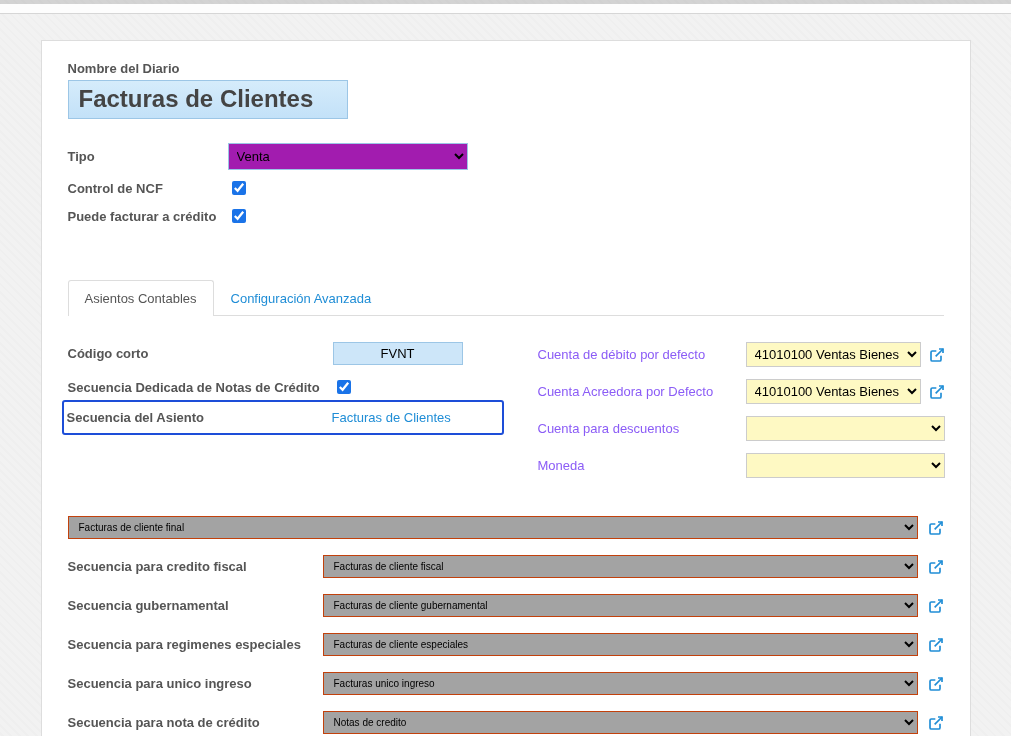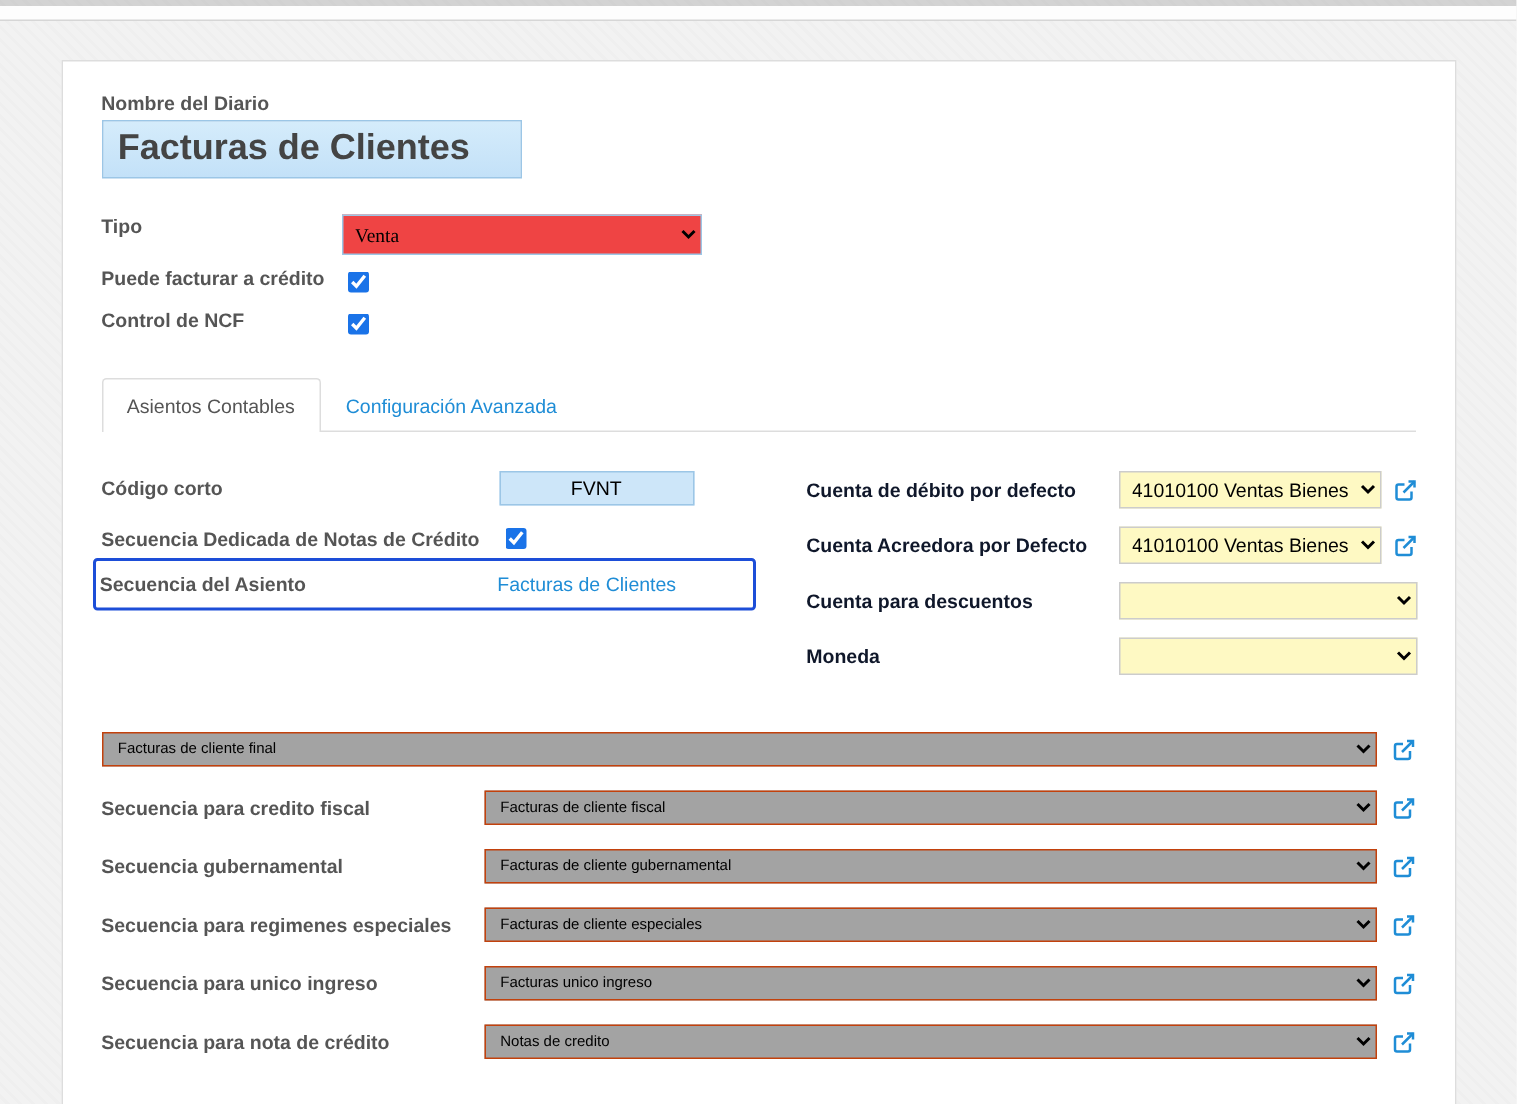--- a/index.html
+++ b/index.html
@@ -32,42 +32,42 @@
     background: linear-gradient(#d5ecfb,#c3e1f8);
     border:1px solid #9cc6e6;
     padding: 4px 10px 5px 10px;
     font-size: 24px;
     font-weight:700;
     color:#444;
     margin-top:4px;
     min-width:280px;
   }
 
-  .form-row { display:flex; padding:4px 0; }
+  .form-row { display:flex; align-items:center; padding:4px 0; }
   .form-row .lbl { width:160px; font-weight:600; font-size:13px; color:#555; }
 
   select.tipo {
-    background:#ef4444;
+    background:#a21caf;
     border:1px solid #9cc6e6;
     padding:4px 4px;
     font-size:13px;
     min-width:240px;
-    font-family:Liberation Serif, serif;
   }
   input[type=checkbox]{ accent-color:#1a73e8; width:14px; height:14px; }
 
   .tabs { margin-top:22px; border-bottom:1px solid #ddd; display:flex; }
   .tab {
     padding:10px 16px;
     font-size:13px;
     color:#1f8dd6;
     cursor:pointer;
     border:1px solid transparent;
     border-bottom:none;
     margin-bottom:-1px;
+    margin-top:28px;
   }
   .tab.active { color:#555; background:#fff; border-color:#ddd; border-radius:3px 3px 0 0; }
 
   .section-top { display:flex; margin-top:20px; gap:40px; }
   .col { flex:1; }
   .col-left { flex:0 0 430px; }
 
   .tbl-row { display:flex; align-items:center; padding:6px 0; }
   .tbl-row .lbl2 { flex:0 0 265px; font-weight:600; font-size:13px; color:#555; }
   .tbl-row .val { flex:1; }
@@ -76,21 +76,21 @@
     background:#cde6f9;
     border:1px solid #9cc6e6;
     padding:3px 6px;
     font-size:13px;
     width:130px;
     text-align:center;
   }
   .link-val { color:#1f8dd6; cursor:pointer; }
 
   .right-row { display:flex; align-items:center; padding:6px 0; gap:8px; }
-  .right-row .lbl3 { flex:0 0 200px; font-weight:700; font-size:13px; color:#0f172a; }
+  .right-row .lbl3 { flex:0 0 200px; font-weight:400; font-size:13px; color:#8b5cf6; }
   .right-row select { flex:1; border:1px solid #ccc; background:#fef9c3; padding:3px 4px; font-size:13px; }
 
   .ext-link-icon { color:#1f8dd6; cursor:pointer; display:inline-flex; }
   .ext-link-icon svg { width:16px; height:16px; }
 
   .highlight-box {
     border:2px solid #1d4ed8;
     border-radius:3px;
     margin:-3px -6px;
     padding:0 3px;
@@ -115,25 +115,25 @@
 
     <div style="height:20px"></div>
 
     <div class="form-row">
       <div class="lbl">Tipo</div>
       <select class="tipo">
         <option>Venta</option>
       </select>
     </div>
     <div class="form-row">
+      <div class="lbl">Control de NCF</div>
+      <input type="checkbox" checked="" style="">
+    </div>
+    <div class="form-row">
       <div class="lbl">Puede facturar a crédito</div>
-      <input type="checkbox" checked="" style="">
-    </div>
-    <div class="form-row">
-      <div class="lbl">Control de NCF</div>
       <input type="checkbox" checked="" style="">
     </div>
 
     <div class="tabs">
       <div class="tab active">Asientos Contables</div>
       <div class="tab">Configuración Avanzada</div>
     </div>
 
     <div class="section-top">
       <div class="col col-left">

